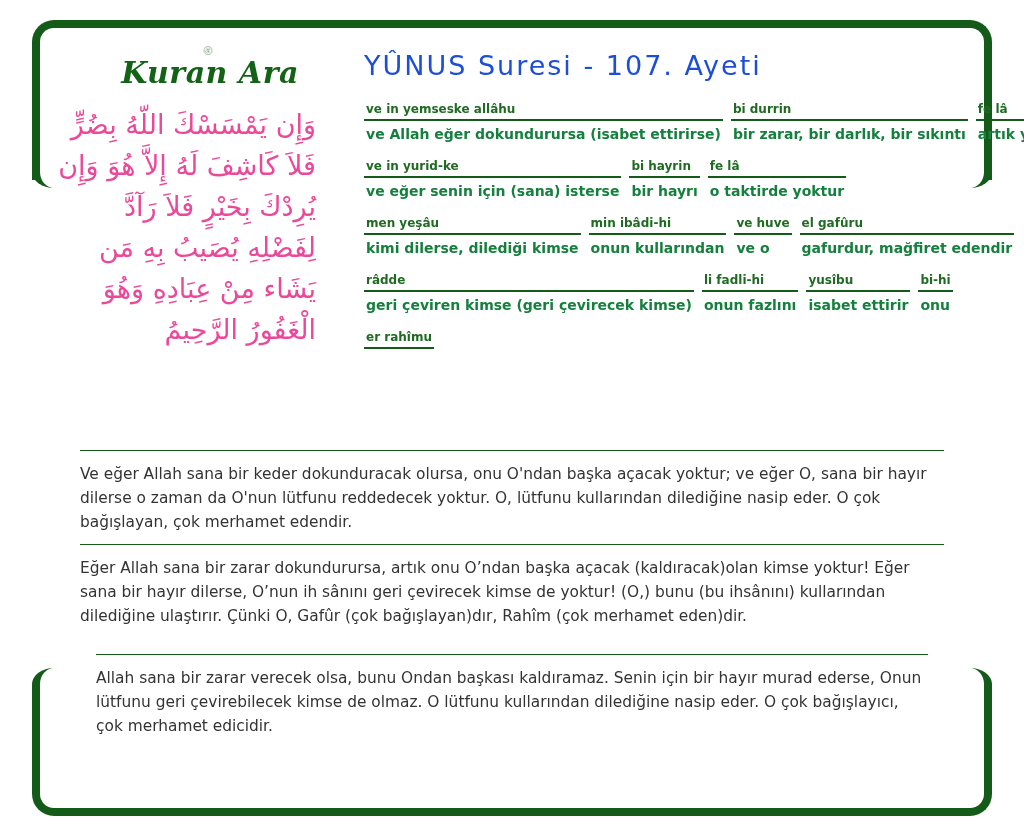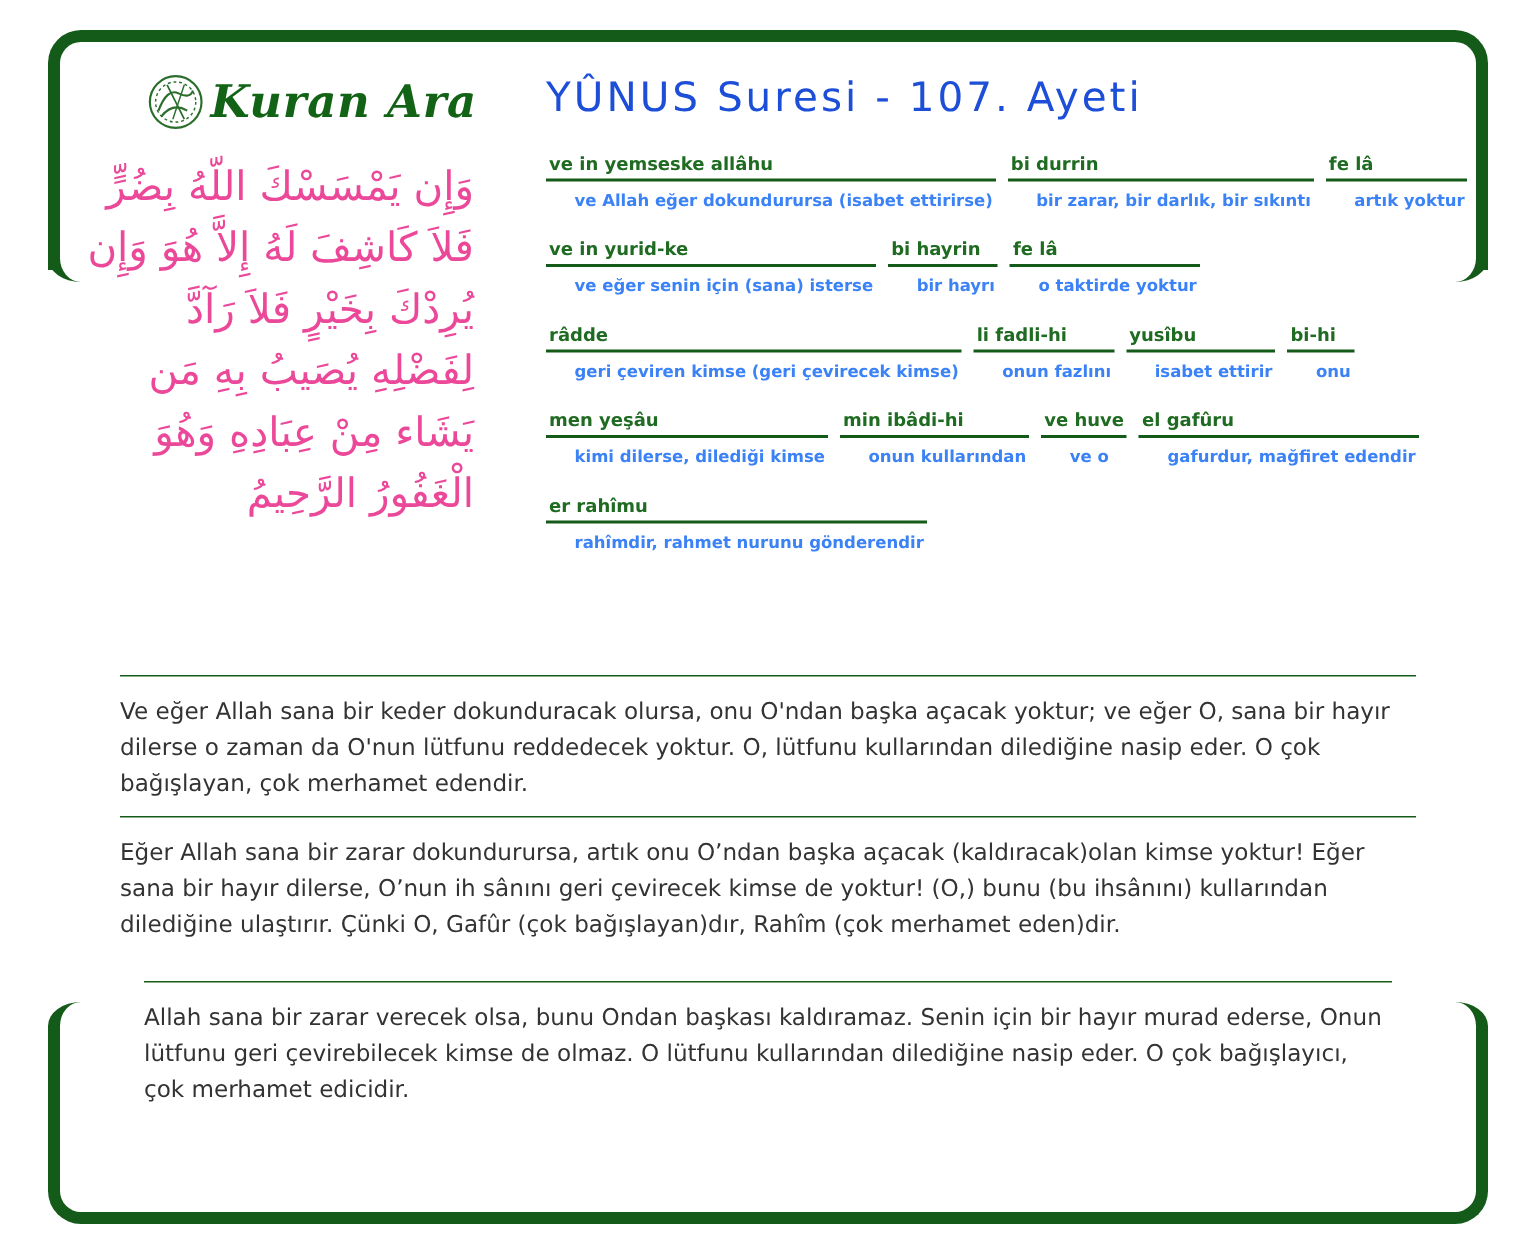--- a/index.html
+++ b/index.html
@@ -30,40 +30,40 @@
   .frame-bot-cap-l {
     position: absolute; left: 32px; top: 668px; width: 22px; height: 16px;
     border-left: 8px solid #145a19; border-top-left-radius: 22px 16px;
   }
   .frame-bot-cap-r {
     position: absolute; right: 32px; top: 668px; width: 22px; height: 16px;
     border-right: 8px solid #145a19; border-top-right-radius: 22px 16px;
   }
 
   .logo { position: absolute; left: 98px; top: 46px; width: 220px; height: 44px;
-          display: flex; align-items: center; }
+          display: flex; align-items: center; flex-direction: column; }
   .logo-emblem { width: 40px; height: 40px; }
   .logo-text { font-family: "DejaVu Serif", serif; font-style: italic; font-weight: bold;
                color: #136316; font-size: 30px; margin-left: 4px; letter-spacing: 0.5px;
                white-space: nowrap; }
 
   .arabic { position: absolute; left: 50px; top: 104px; width: 266px;
             direction: rtl; text-align: right; color: #ec4899;
             font-family: "DejaVu Sans", sans-serif; font-size: 27px; line-height: 41px; }
 
   .title { position: absolute; left: 364px; top: 50px; font-size: 27px; color: #1d4ed8;
            letter-spacing: 2px; white-space: nowrap; }
 
   .words { position: absolute; left: 364px; top: 102px; width: 560px; }
   .word-row { display: flex; gap: 8px; margin-bottom: 14px; height: 43px; }
   .word { display: flex; flex-direction: column; font-weight: bold; }
   .translit { font-size: 12px; color: #1f6b22; padding: 0 2px 3px 2px;
               border-bottom: 2px solid #145a19; white-space: nowrap; line-height: 14px; }
-  .meaning { font-size: 11px; color: #3b82f6; padding: 6px 2px 0 2px;
-             white-space: nowrap; line-height: 14px; margin-left: 17px; }
+  .meaning { font-size: 14px; color: #15803d; padding: 6px 2px 0 2px;
+             white-space: nowrap; line-height: 14px; }
 
   .translations { position: absolute; left: 80px; top: 450px; width: 864px; }
   .trans { border-top: 1.5px solid #145a19; padding: 11px 0 10px 0;
            font-size: 15.4px; line-height: 24px; color: #333; }
 </style>
 </head>
 <body>
 
 <div class="frame-top"></div>
 <div class="frame-top-cap-l"></div>
@@ -112,58 +112,57 @@
         <span class="translit">bi hayrin</span>
         <span class="meaning">bir hayrı</span>
       </div>
     <div class="word">
         <span class="translit">fe lâ</span>
         <span class="meaning">o taktirde yoktur</span>
       </div>
   </div>
   <div class="word-row">
     <div class="word">
+        <span class="translit">men yeşâu</span>
+        <span class="meaning">kimi dilerse, dilediği kimse</span>
+      </div>
+    <div class="word">
+        <span class="translit">min ibâdi-hi</span>
+        <span class="meaning">onun kullarından</span>
+      </div>
+    <div class="word">
+        <span class="translit">ve huve</span>
+        <span class="meaning">ve o</span>
+      </div>
+    <div class="word">
+        <span class="translit">el gafûru</span>
+        <span class="meaning">gafurdur, mağfiret edendir</span>
+      </div>
+  </div>
+  <div class="word-row">
+    <div class="word">
         <span class="translit">râdde</span>
         <span class="meaning">geri çeviren kimse (geri çevirecek kimse)</span>
       </div>
     <div class="word">
         <span class="translit">li fadli-hi</span>
         <span class="meaning">onun fazlını</span>
       </div>
     <div class="word">
         <span class="translit">yusîbu</span>
         <span class="meaning">isabet ettirir</span>
       </div>
     <div class="word">
         <span class="translit">bi-hi</span>
         <span class="meaning">onu</span>
       </div>
   </div>
   <div class="word-row">
     <div class="word">
-        <span class="translit">men yeşâu</span>
-        <span class="meaning">kimi dilerse, dilediği kimse</span>
-      </div>
-    <div class="word">
-        <span class="translit">min ibâdi-hi</span>
-        <span class="meaning">onun kullarından</span>
-      </div>
-    <div class="word">
-        <span class="translit">ve huve</span>
-        <span class="meaning">ve o</span>
-      </div>
-    <div class="word">
-        <span class="translit">el gafûru</span>
-        <span class="meaning">gafurdur, mağfiret edendir</span>
-      </div>
-  </div>
-  <div class="word-row">
-    <div class="word">
         <span class="translit">er rahîmu</span>
-        <span class="meaning">rahîmdir, rahmet nurunu gönderendir</span>
       </div>
   </div>
 </div>
 
 <div class="translations">
   <p class="trans" style="margin:0">Ve eğer Allah sana bir keder dokunduracak olursa, onu O'ndan başka açacak yoktur; ve eğer O, sana bir hayır dilerse o zaman da O'nun lütfunu reddedecek yoktur. O, lütfunu kullarından dilediğine nasip eder. O çok bağışlayan, çok merhamet edendir.</p>
   <p class="trans" style="margin:0">Eğer Allah sana bir zarar dokundurursa, artık onu O’ndan başka açacak (kaldıracak)olan kimse yoktur! Eğer sana bir hayır dilerse, O’nun ih sânını geri çevirecek kimse de yoktur! (O,) bunu (bu ihsânını) kullarından dilediğine ulaştırır. Çünki O, Gafûr (çok bağışlayan)dır, Rahîm (çok merhamet eden)dir.</p>
   <p class="trans" style="margin:16px">Allah sana bir zarar verecek olsa, bunu Ondan başkası kaldıramaz. Senin için bir hayır murad ederse, Onun lütfunu geri çevirebilecek kimse de olmaz. O lütfunu kullarından dilediğine nasip eder. O çok bağışlayıcı, çok merhamet edicidir.</p>
 </div>
 

